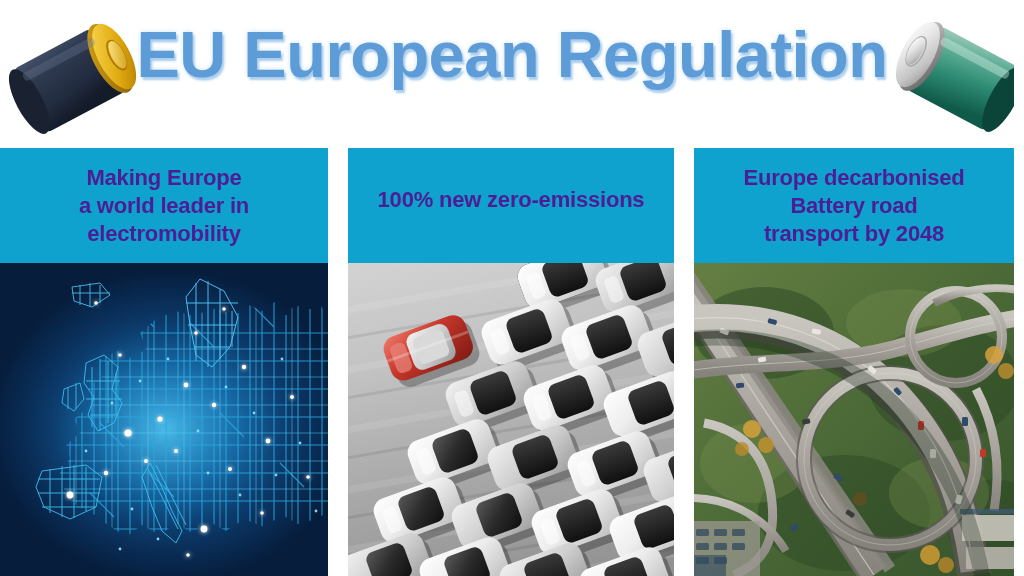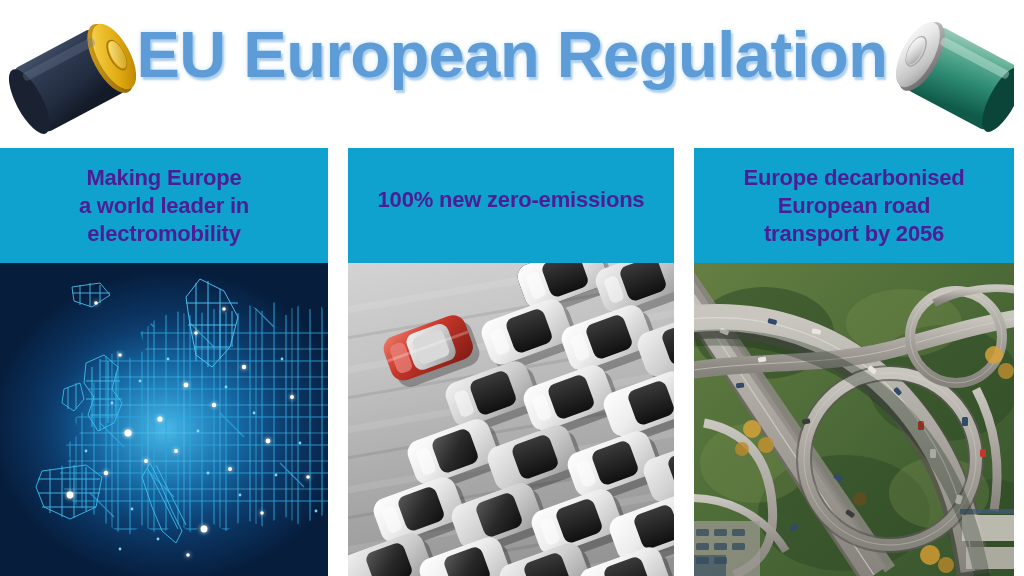--- a/index.html
+++ b/index.html
@@ -568,22 +568,22 @@
           </g>
         </g>
       </svg>
     </div>
   </div>
 
   <div class="panel" id="panel-3">
     <div class="panel-caption">
       <div>
         <div>Europe decarbonised</div>
-        <div>European road</div>
-        <div>transport by 2056</div>
+        <div>Battery road</div>
+        <div>transport by 2048</div>
       </div>
     </div>
     <div class="panel-image img-road">
       <svg width="320" height="313" viewBox="0 0 320 313">
         <defs>
           <linearGradient id="grassG" x1="0" y1="0" x2="1" y2="1">
             <stop offset="0%" stop-color="#657f43"></stop>
             <stop offset="45%" stop-color="#4e6c38"></stop>
             <stop offset="100%" stop-color="#35512b"></stop>
           </linearGradient>

